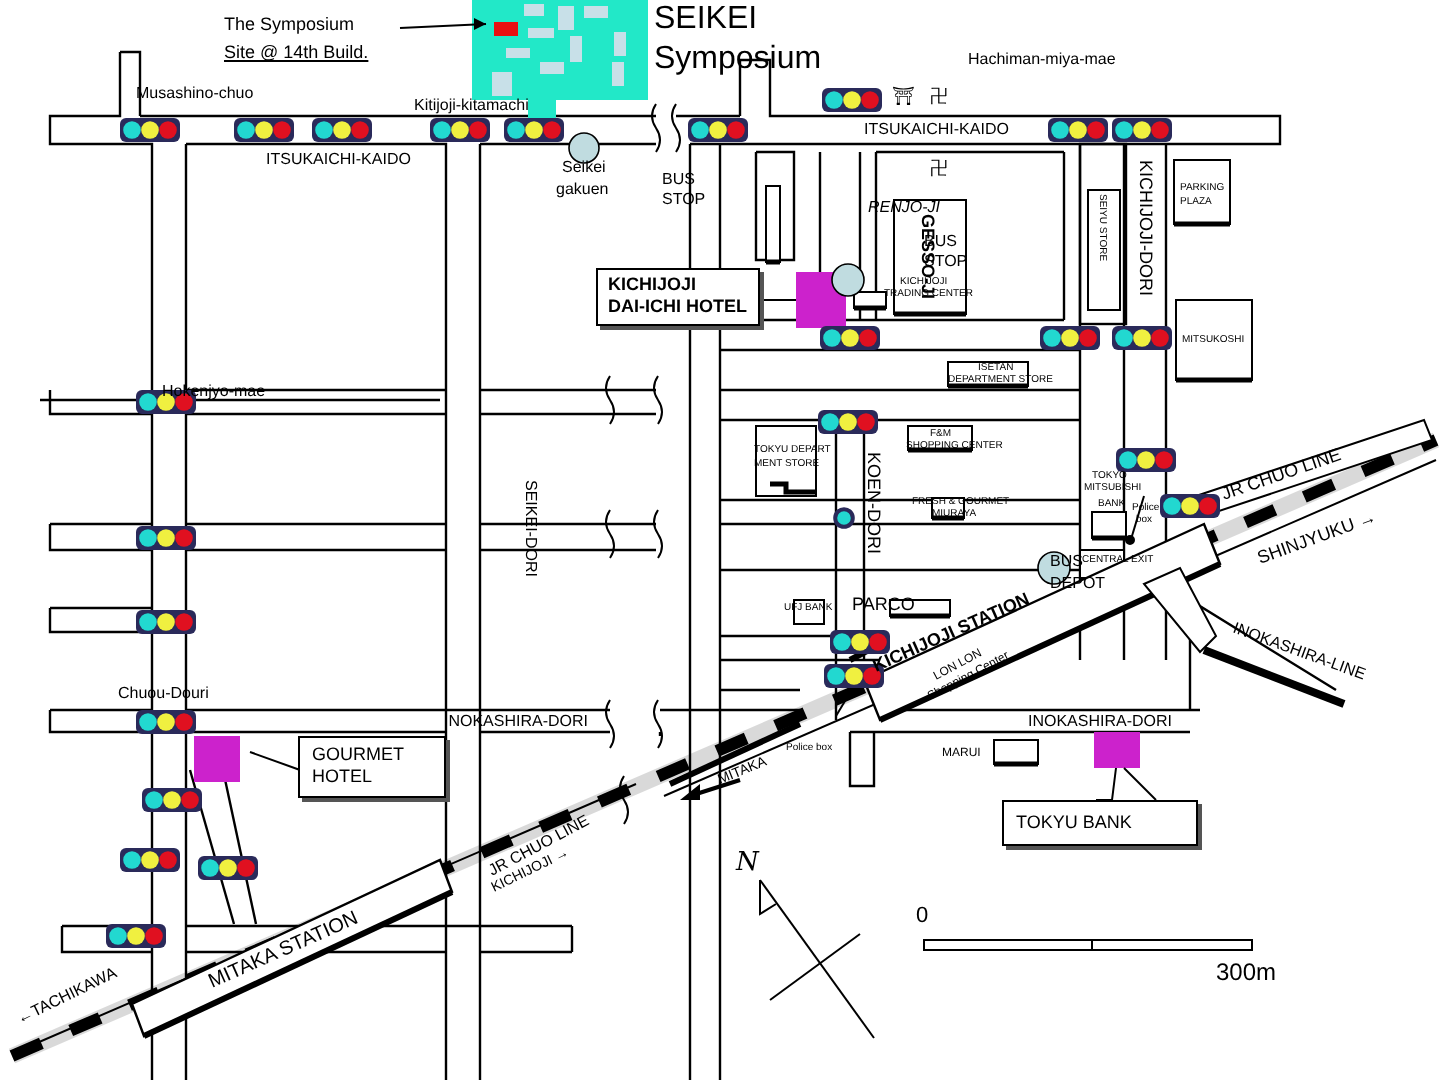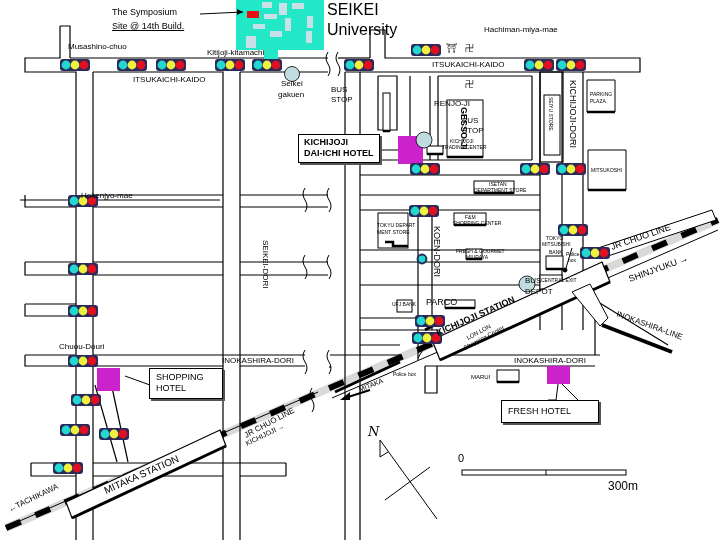--- a/index.html
+++ b/index.html
@@ -275,21 +275,21 @@
   <text x="0" y="0" transform="translate(10,512) rotate(-26)" font-family="Liberation Sans, sans-serif" font-size="8">←TACHIKAWA</text>
   <text x="0" y="0" transform="translate(360,392) rotate(-22)" font-family="Liberation Sans, sans-serif" font-size="7">MITAKA</text>
   <text x="0" y="0" transform="translate(468,340) rotate(-28)" font-family="Liberation Sans, sans-serif" font-size="6">LON LON</text>
   <text x="0" y="0" transform="translate(465,350) rotate(-28)" font-family="Liberation Sans, sans-serif" font-size="6">Shopping Center</text>
 </svg>
 
 
 <div class="lbl s9" style="left:112px;top:8px;">The Symposium</div>
 <div class="lbl s9" style="left:112px;top:22px;text-decoration:underline;">Site @ 14th Build.</div>
 <div class="lbl big" style="left:327px;top:2px;">SEIKEI</div>
-<div class="lbl big" style="left:327px;top:22px;">University</div>
+<div class="lbl big" style="left:327px;top:22px;">Symposium</div>
 
 
 <div class="lbl s8" style="left:31px;top:43px;">Musashino-chuo</div>
 <div class="lbl s8" style="left:170px;top:49px;">Kitijoji-kitamachi</div>
 <div class="lbl s8" style="left:447px;top:26px;">Hachiman-miya-mae</div>
 <div class="lbl s8" style="left:44px;top:192px;">Hokenjyo-mae</div>
 <div class="lbl s8" style="left:22px;top:343px;">Chuou-Douri</div>
 
 
 <div class="lbl s8" style="left:96px;top:76px;">ITSUKAICHI-KAIDO</div>
@@ -309,21 +309,21 @@
 <div class="lbl s8" style="left:425px;top:127px;">STOP</div>
 <div class="lbl s8" style="left:488px;top:277px;">BUS</div>
 <div class="lbl s8" style="left:488px;top:288px;">DEPOT</div>
 
 
 <div class="lbl s9" style="left:446px;top:44px;">⛩</div>
 <div class="lbl s9" style="left:465px;top:44px;">卍</div>
 <div class="lbl s9" style="left:465px;top:80px;">卍</div>
 
 
-<div class="lbl s8" style="left:397px;top:100px;">RENJO-JI</div>
+<div class="lbl s8" style="left:397px;top:100px;font-style:italic;">RENJO-JI</div>
 <div class="lbl s9 vert bold" style="left:459px;top:107px;">GESSO-JI</div>
 <div class="lbl s5 vert" style="left:548px;top:97px;">SEIYU STORE</div>
 <div class="lbl s5" style="left:590px;top:92px;">PARKING</div>
 <div class="lbl s5" style="left:590px;top:99px;">PLAZA</div>
 <div class="lbl s5" style="left:591px;top:168px;">MITSUKOSHI</div>
 <div class="lbl s5" style="left:450px;top:139px;">KICHIJOJI</div>
 <div class="lbl s5" style="left:442px;top:145px;">TRADING CENTER</div>
 <div class="lbl s5" style="left:489px;top:182px;">ISETAN</div>
 <div class="lbl s5" style="left:474px;top:188px;">DEPARTMENT STORE</div>
 <div class="lbl s5" style="left:377px;top:223px;">TOKYU DEPART</div>
@@ -342,24 +342,24 @@
 <div class="lbl s9" style="left:426px;top:298px;">PARCO</div>
 <div class="lbl s5" style="left:393px;top:372px;">Police box</div>
 <div class="lbl s6" style="left:471px;top:374px;">MARUI</div>
 
 
 <div class="callout bold" style="left:298px;top:134px;padding:2px 5px;">
   <div>KICHIJOJI</div>
   <div>DAI-ICHI HOTEL</div>
 </div>
 <div class="callout" style="left:149px;top:368px;width:60px;">
-  <div>SHOPPING</div>
+  <div>GOURMET</div>
   <div>HOTEL</div>
 </div>
 <div class="callout" style="left:501px;top:400px;width:84px;padding:5px 6px;">
-  <div>FRESH HOTEL</div>
+  <div>TOKYU BANK</div>
 </div>
 
 
 <div class="lbl" style="left:368px;top:425px;font-family:'DejaVu Serif',serif;font-style:italic;font-size:13px;">N</div>
 <div class="lbl" style="left:458px;top:453px;font-size:11px;">0</div>
 <div class="lbl" style="left:608px;top:480px;font-size:12px;">300m</div>
 </div>
 
 </body></html>

